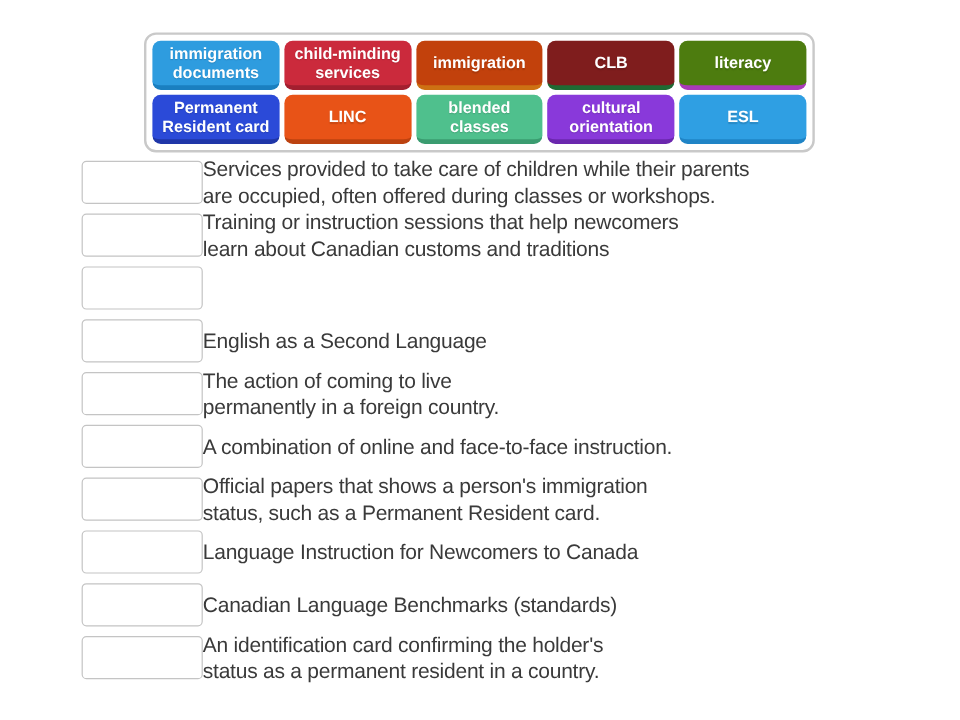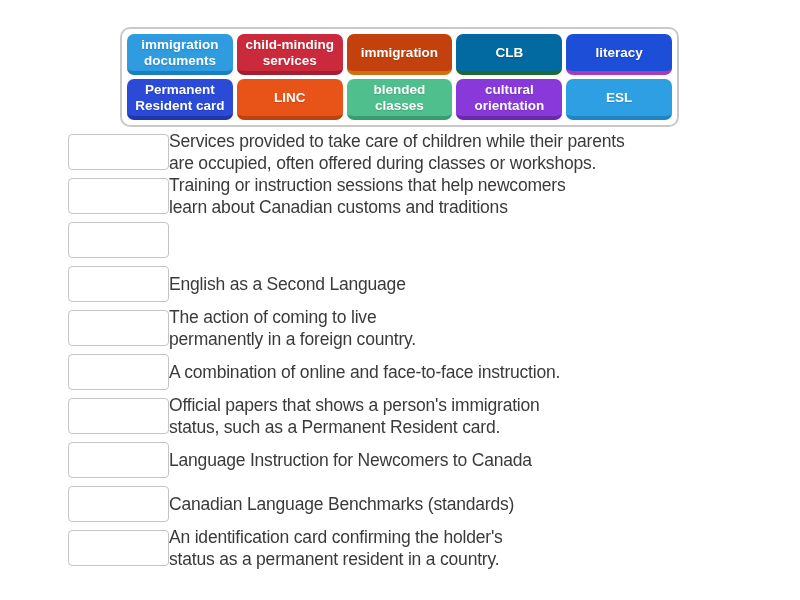--- a/index.html
+++ b/index.html
@@ -84,24 +84,24 @@
 <div class="word-bank">
     <div class="tile" style="background: rgb(46, 156, 223); border-bottom-color: rgb(26, 127, 192);">
     <span class="tile-label">immigration documents</span>
   </div>
     <div class="tile" style="background: rgb(203, 42, 60); border-bottom-color: rgb(162, 31, 47);">
     <span class="tile-label">child-minding services</span>
   </div>
     <div class="tile" style="background: #c2410c; border-bottom-color: rgb(205, 113, 19);">
     <span class="tile-label">immigration</span>
   </div>
-    <div class="tile" style="background: #0369a1; border-bottom-color: rgb(31, 106, 51); text-align: right;">
+    <div class="tile" style="background: #7f1d1d; border-bottom-color: rgb(31, 106, 51); text-align: right;">
     <span class="tile-label">CLB</span>
   </div>
-    <div class="tile" style="background: #1d4ed8; border-bottom-color: rgb(169, 58, 184);">
+    <div class="tile" style="background: #4d7c0f; border-bottom-color: rgb(169, 58, 184);">
     <span class="tile-label">literacy</span>
   </div>
     <div class="tile" style="background: rgb(43, 74, 216); border-bottom-color: rgb(31, 54, 168);">
     <span class="tile-label">Permanent Resident card</span>
   </div>
     <div class="tile" style="background: rgb(232, 83, 23); border-bottom-color: rgb(188, 66, 16);">
     <span class="tile-label">LINC</span>
   </div>
     <div class="tile" style="background: rgb(79, 192, 141); border-bottom-color: rgb(58, 156, 112);">
     <span class="tile-label">blended classes</span>

